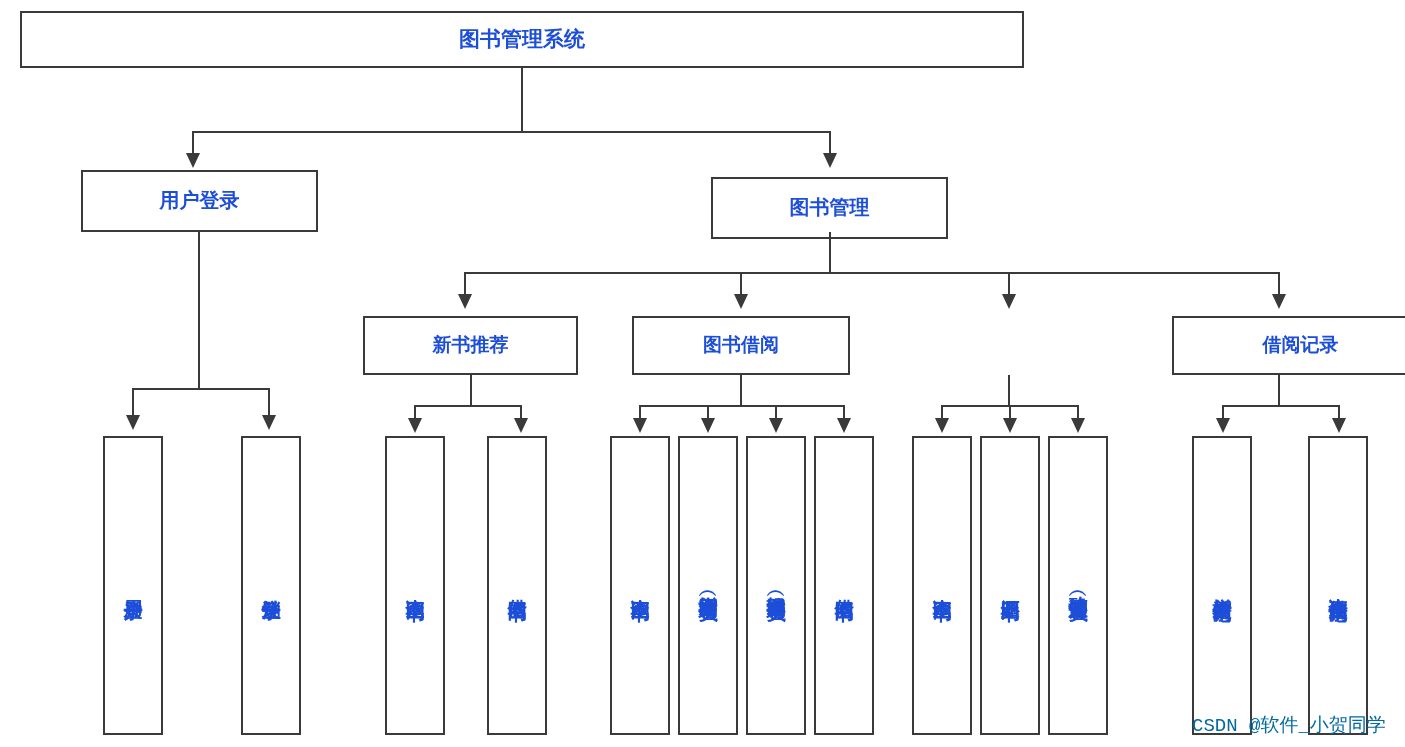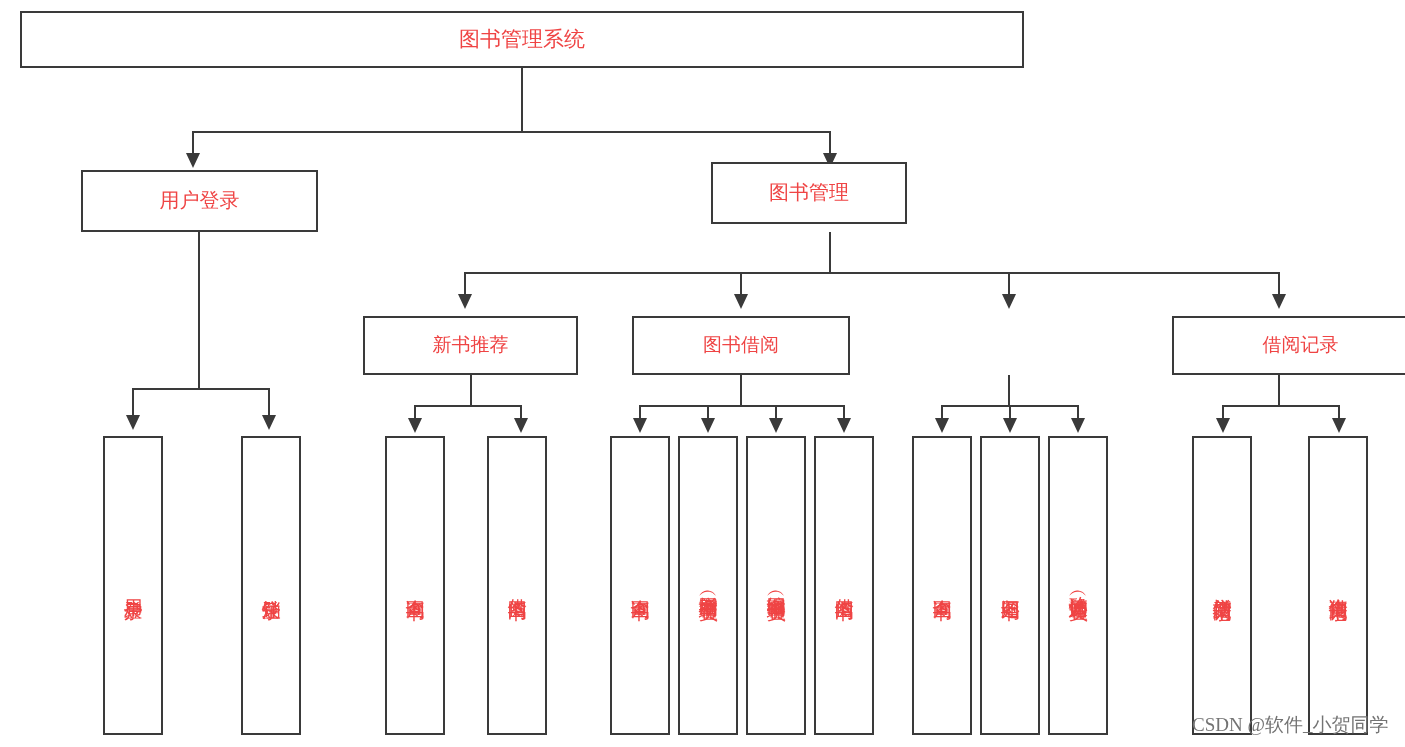--- a/index.html
+++ b/index.html
@@ -20,23 +20,24 @@
   }
   
   .node {
     position: absolute;
     box-sizing: border-box;
     background: #ffffff;
     border: 2px solid #3a3a3a;
     display: flex;
     align-items: center;
     justify-content: center;
-    color: #ef4444;
+    color: #1d4ed8;
     line-height: 1.28;
     text-align: center;
+    font-weight: bold;
   }
   .node.root {
     font-size: 21px;
   }
   .node.lvl2 {
     font-size: 20px;
   }
   .node.lvl3 {
     font-size: 19px;
   }
@@ -67,24 +68,24 @@
     border-left: 7px solid transparent;
     border-right: 7px solid transparent;
     border-top: 15px solid #3a3a3a;
   }
   
   #watermark {
     position: absolute;
     left: 1192px;
     top: 712px;
     font-size: 19px;
-    color: #737373;
+    color: #0369a1;
     white-space: nowrap;
     pointer-events: none;
-    font-family: Liberation Serif, serif;
+    font-family: Liberation Mono, monospace;
   }
 </style>
 </head>
 <body>
 
 <div id="canvas">
 
   <div class="node root" style="left:20px; top:11px; width:1004px; height:57px;">
     <span class="label">图书管理系统</span>
   </div>
@@ -96,21 +97,21 @@
   <div class="seg vseg" style="left:192px; top:131px; width:2px; height:22px;"></div>
   <div class="arrow" style="left:186px; top:153px;"></div>
 
   <div class="seg vseg" style="left:829px; top:131px; width:2px; height:22px;"></div>
   <div class="arrow" style="left:823px; top:153px;"></div>
 
   <div class="node lvl2" style="left:81px; top:170px; width:237px; height:62px;">
     <span class="label">用户登录</span>
   </div>
 
-  <div class="node lvl2" style="left:711px; top:162px; width:196px; height:62px;">
+  <div class="node lvl2" style="left:711px; top:177px; width:237px; height:62px;">
     <span class="label">图书管理</span>
   </div>
 
   <div class="seg vseg" style="left:198px; top:232px; width:2px; height:156px;"></div>
   <div class="seg hseg" style="left:132px; top:388px; width:136px; height:2px;"></div>
   <div class="seg vseg" style="left:132px; top:388px; width:2px; height:27px;"></div>
   <div class="arrow" style="left:126px; top:415px;"></div>
   <div class="seg vseg" style="left:268px; top:388px; width:2px; height:27px;"></div>
   <div class="arrow" style="left:262px; top:415px;"></div>
 

